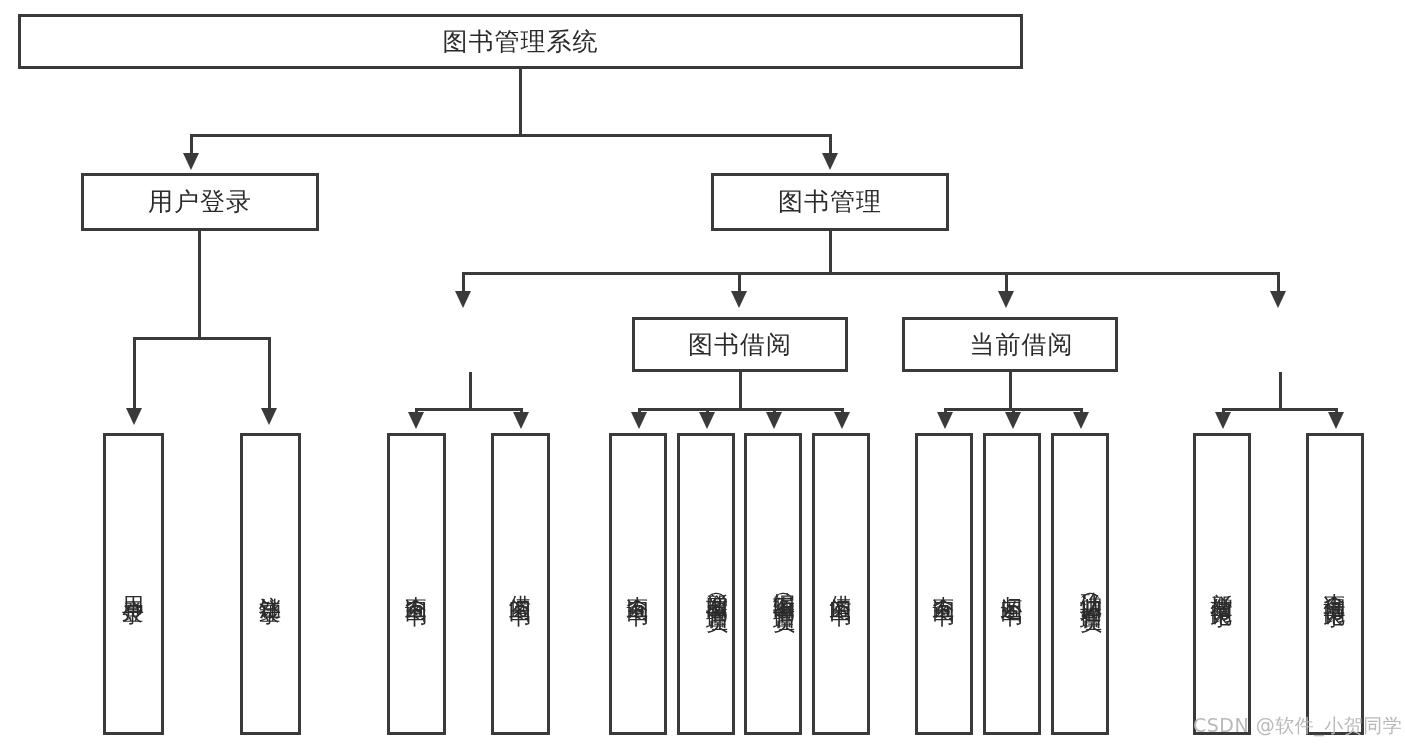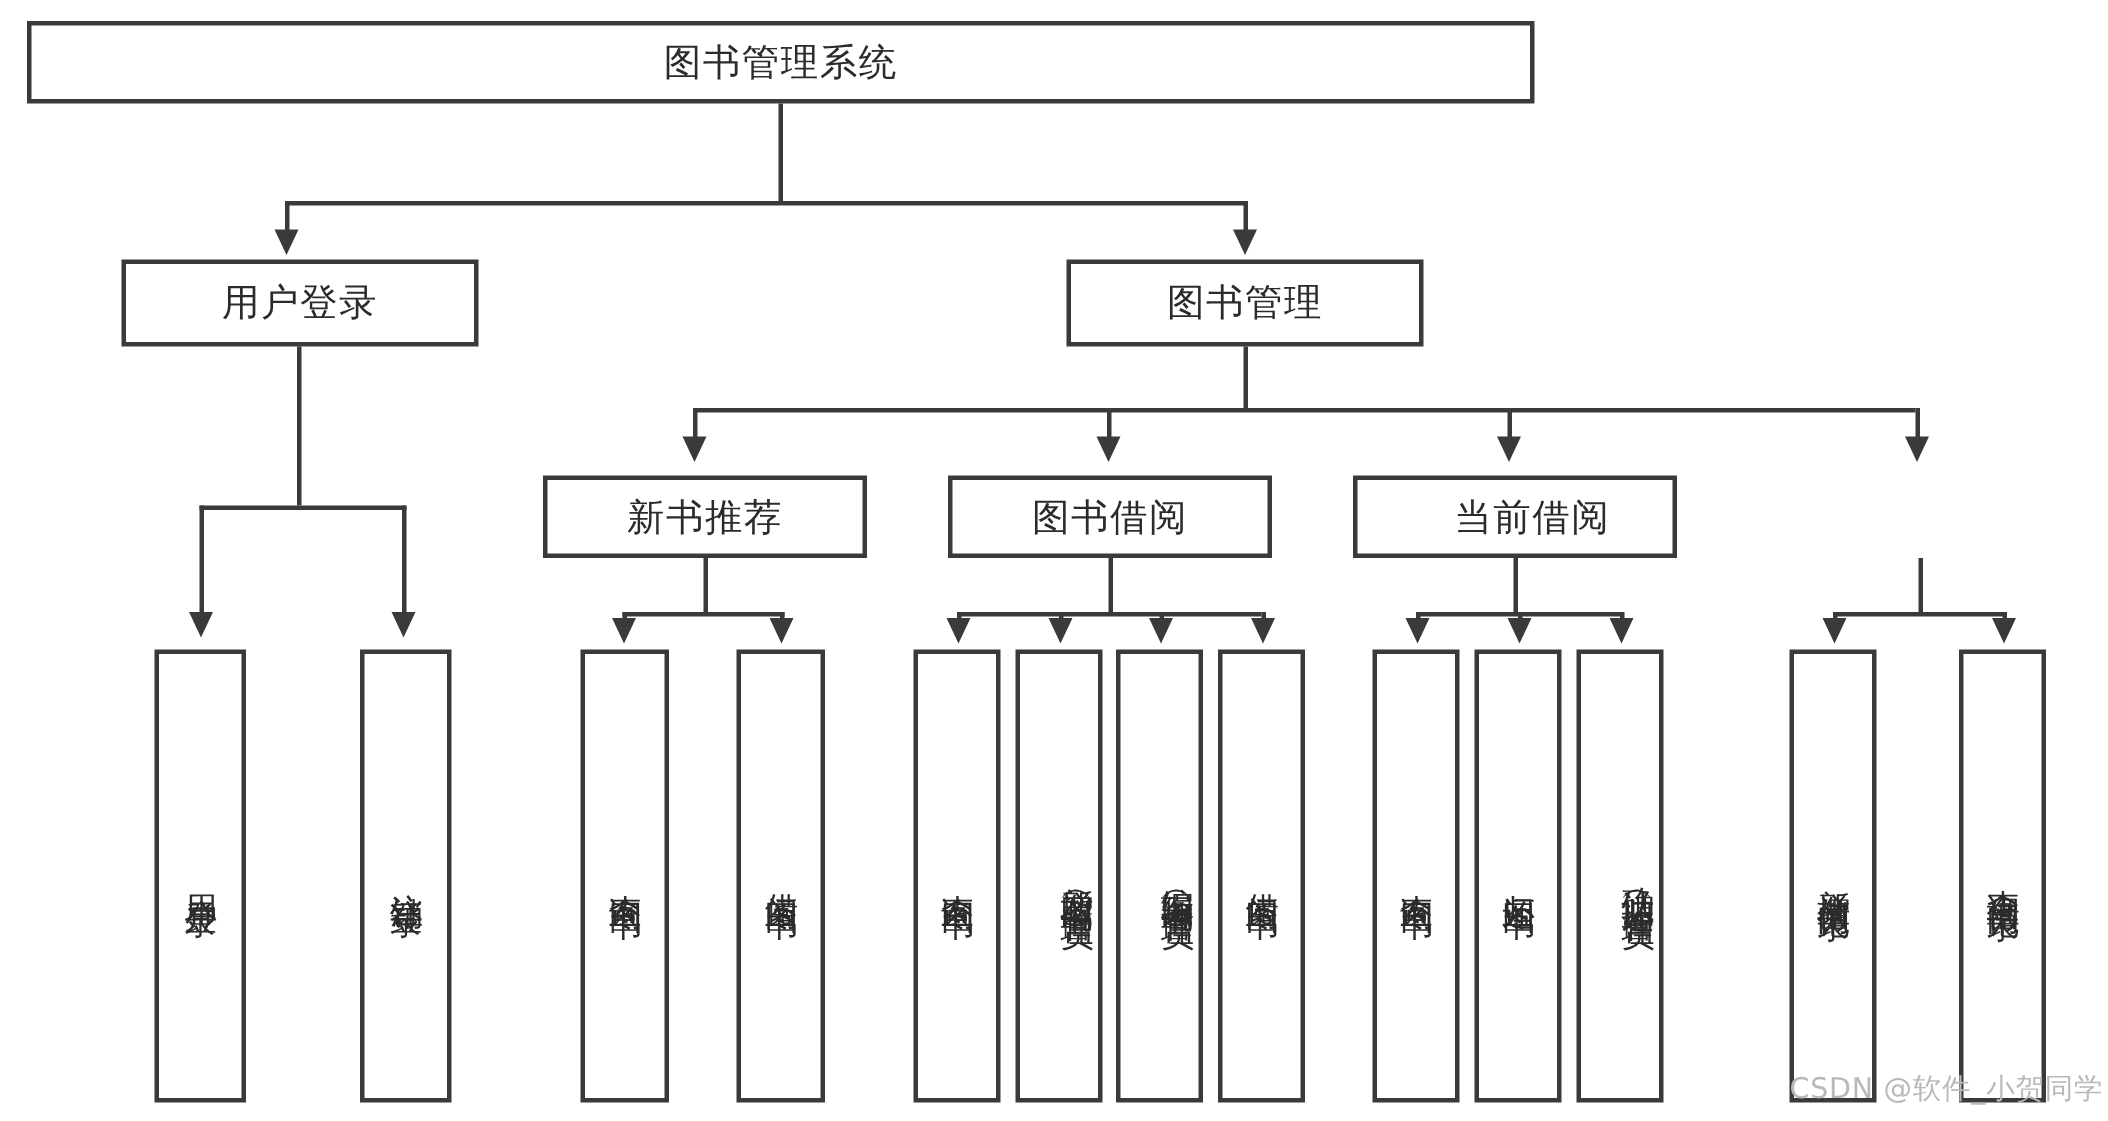--- a/index.html
+++ b/index.html
@@ -113,23 +113,20 @@
 
   <div class="line vline" style="left:462px; top:272px; height:22px;"></div>
   <div class="arrow" style="left:455px; top:291px;"></div>
   <div class="line vline" style="left:738px; top:272px; height:22px;"></div>
   <div class="arrow" style="left:731px; top:291px;"></div>
   <div class="line vline" style="left:1005px; top:272px; height:22px;"></div>
   <div class="arrow" style="left:998px; top:291px;"></div>
   <div class="line vline" style="left:1277px; top:272px; height:22px;"></div>
   <div class="arrow" style="left:1270px; top:291px;"></div>
 
-  <div class="box h" style="left:362px; top:317px; width:216px; height:55px;">
-    <span>新书推荐</span>
-  </div>
   <div class="box h" style="left:632px; top:317px; width:216px; height:55px;">
     <span>图书借阅</span>
   </div>
   <div class="box h" style="left:902px; top:317px; width:216px; height:55px;padding-left:23px;">
     <span>当前借阅</span>
   </div>
 
   <div class="line vline" style="left:469px; top:372px; height:36px;"></div>
   <div class="line hline" style="left:415px; top:408px; width:108px;"></div>
   <div class="line vline" style="left:415px; top:408px; height:6px;"></div>

